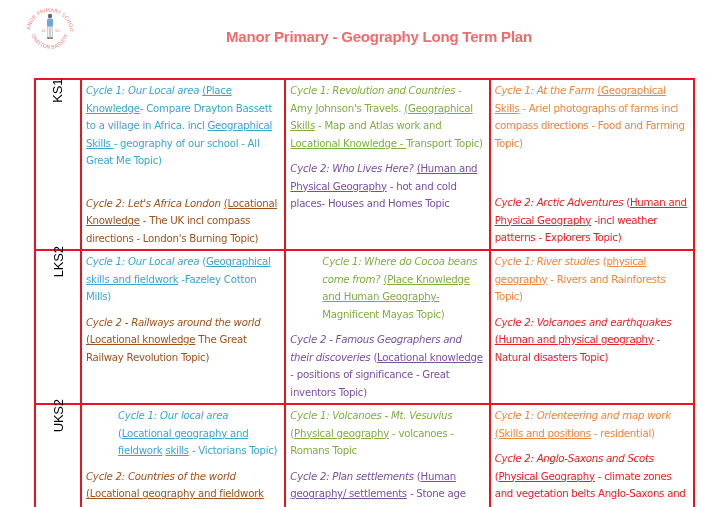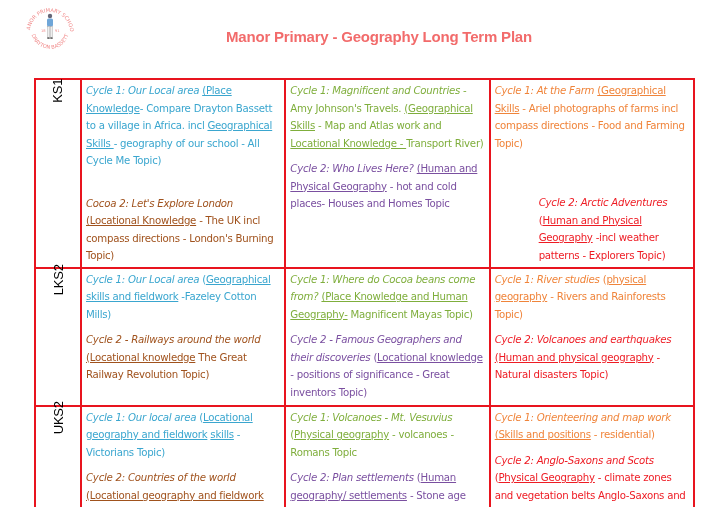--- a/index.html
+++ b/index.html
@@ -70,53 +70,53 @@
   </svg>
 </div>
 
 <div class="title">Manor Primary - Geography Long Term Plan</div>
 
 <table class="plan">
   <tbody id="plan-body">
       <tr class="r1">
         <td class="label"><span class="label-text">KS1</span></td>
         <td>
-          <div class="cycle" style="color: rgb(58, 166, 207);"><span class="head">Cycle 1: Our Local area</span><span> </span><span class="u">(Place Knowledge</span><span>- Compare Drayton Bassett to a village in Africa. incl </span><span class="u">Geographical Skills </span><span>- geography of our school - All Cycle Me Topic)</span></div>
+          <div class="cycle" style="color: rgb(58, 166, 207);"><span class="head">Cycle 1: Our Local area</span><span> </span><span class="u">(Place Knowledge</span><span>- Compare Drayton Bassett to a village in Africa. incl </span><span class="u">Geographical Skills </span><span>- geography of our school - All Great Me Topic)</span></div>
           <div class="spacer"></div>
-          <div class="cycle" style="color: rgb(160, 82, 29);"><span class="head">Cocoa 2: Let's Explore London</span><span> </span><span class="u">(Locational Knowledge</span><span> - The UK incl compass directions -   London's Burning Topic)</span></div>
+          <div class="cycle" style="color: rgb(160, 82, 29);"><span class="head">Cycle 2: Let's Africa London</span><span> </span><span class="u">(Locational Knowledge</span><span> - The UK incl compass directions -   London's Burning Topic)</span></div>
         </td>
         <td>
-          <div class="cycle" style="color: rgb(127, 174, 60);"><span class="head">Cycle 1:  Magnificent and Countries</span><span> - Amy Johnson's Travels. </span><span class="u">(Geographical Skills</span><span> - Map and Atlas work and </span><span class="u">Locational Knowledge - </span><span>Transport River)</span></div>
+          <div class="cycle" style="color: rgb(127, 174, 60);"><span class="head">Cycle 1:  Revolution and Countries</span><span> - Amy Johnson's Travels. </span><span class="u">(Geographical Skills</span><span> - Map and Atlas work and </span><span class="u">Locational Knowledge - </span><span>Transport Topic)</span></div>
           <div class="cycle" style="color: rgb(122, 79, 160);"><span class="head">Cycle 2: Who Lives Here?</span><span> </span><span class="u">(Human and Physical Geography</span><span> - hot and cold places- Houses and Homes Topic</span></div>
         </td>
         <td>
           <div class="cycle" style="color: rgb(240, 132, 58);"><span class="head">Cycle 1: At the Farm</span><span> </span><span class="u">(Geographical Skills</span><span> - Ariel photographs of farms incl compass directions - Food and Farming Topic)</span></div>
           <div class="spacer" style="height: 34px;"></div>
-          <div class="cycle" style="color: rgb(238, 28, 36); margin-left: 44px;"><span class="head">Cycle 2:  Arctic Adventures</span><span> (</span><span class="u">Human and Physical Geography</span><span> -incl weather patterns - Explorers Topic)</span></div>
+          <div class="cycle" style="color: rgb(238, 28, 36);"><span class="head">Cycle 2:  Arctic Adventures</span><span> (</span><span class="u">Human and Physical Geography</span><span> -incl weather patterns - Explorers Topic)</span></div>
         </td>
       </tr>
       <tr class="r2">
         <td class="label"><span class="label-text">LKS2</span></td>
         <td>
           <div class="cycle" style="color: rgb(58, 166, 207);"><span class="head">Cycle 1:  Our Local area</span><span> (</span><span class="u">Geographical skills and fieldwork</span><span> -Fazeley Cotton Mills)</span></div>
           <div class="cycle" style="color: rgb(160, 82, 29);"><span class="head">Cycle 2 - Railways around the world</span><span> </span><span class="u">(Locational knowledge</span><span> The Great Railway Revolution Topic)</span></div>
         </td>
         <td>
-          <div class="cycle" style="color: rgb(127, 174, 60);"><span class="head">Cycle 1:  Where do Cocoa beans come from?</span><span> </span><span class="u">(Place Knowledge and Human Geography-</span><span> Magnificent Mayas Topic)</span></div>
+          <div class="cycle" style="color: rgb(127, 174, 60); margin-left: 32px;"><span class="head">Cycle 1:  Where do Cocoa beans come from?</span><span> </span><span class="u">(Place Knowledge and Human Geography-</span><span> Magnificent Mayas Topic)</span></div>
           <div class="cycle" style="color: rgb(122, 79, 160);"><span class="head">Cycle 2 - Famous Geographers and their discoveries</span><span> (</span><span class="u">Locational knowledge</span><span> - positions of significance - Great inventors Topic)</span></div>
         </td>
         <td>
           <div class="cycle" style="color: rgb(240, 132, 58);"><span class="head">Cycle 1: River studies</span><span> (</span><span class="u">physical geography</span><span> - Rivers and Rainforests Topic)</span></div>
           <div class="cycle" style="color: rgb(238, 28, 36);"><span class="head">Cycle 2: Volcanoes and earthquakes</span><span> </span><span class="u">(Human and physical geography</span><span> - Natural disasters Topic)</span></div>
         </td>
       </tr>
       <tr class="r3">
         <td class="label"><span class="label-text">UKS2</span></td>
         <td>
-          <div class="cycle" style="color: rgb(58, 166, 207);"><span class="head">Cycle 1: Our local area</span><span> (</span><span class="u">Locational geography and fieldwork</span><span> </span><span class="u">skills</span><span> - Victorians Topic)</span></div>
+          <div class="cycle" style="color: rgb(58, 166, 207); margin-left: 32px;"><span class="head">Cycle 1: Our local area</span><span> (</span><span class="u">Locational geography and fieldwork</span><span> </span><span class="u">skills</span><span> - Victorians Topic)</span></div>
           <div class="cycle" style="color: rgb(160, 82, 29);"><span class="head">Cycle 2:  Countries of the world</span><span> </span><span class="u">(Locational geography and fieldwork</span></div>
         </td>
         <td>
           <div class="cycle" style="color: rgb(127, 174, 60);"><span class="head">Cycle 1: Volcanoes - Mt. Vesuvius</span><span> (</span><span class="u">Physical geography</span><span> - volcanoes - Romans Topic</span></div>
           <div class="cycle" style="color: rgb(122, 79, 160);"><span class="head">Cycle 2: Plan settlements</span><span> (</span><span class="u">Human geography/ settlements</span><span> - Stone age Topic)</span></div>
         </td>
         <td>
           <div class="cycle" style="color: rgb(240, 132, 58);"><span class="head">Cycle 1: Orienteering and map work</span><span> </span><span class="u">(Skills and positions</span><span> - residential)</span></div>
           <div class="cycle" style="color: rgb(238, 28, 36);"><span class="head">Cycle 2: Anglo-Saxons and Scots</span><span> (</span><span class="u">Physical Geography</span><span> - climate zones and vegetation belts Anglo-Saxons and Scots Topic)</span></div>
         </td>

